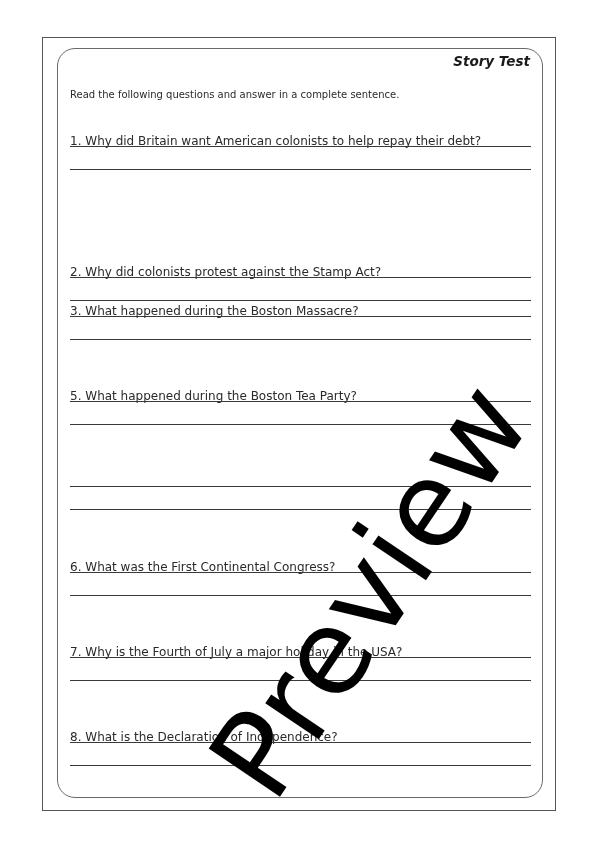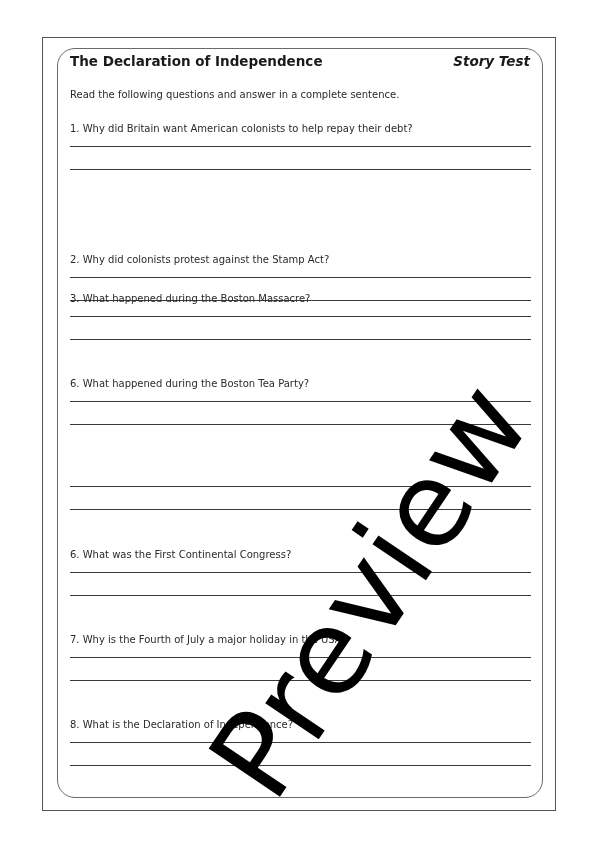--- a/index.html
+++ b/index.html
@@ -66,24 +66,25 @@
     }
     .question {
       position: absolute;
       left: 70px;
       width: 461px;
       height: 80px;
     }
     .question .q-text {
       position: absolute;
       left: 0;
-      top: 4px;
-      font-size: 10px;
+      top: 15px;
+      font-size: 12px;
       white-space: nowrap;
       color: #2a2a2a;
+      text-decoration: underline;
     }
     .question .answer-line {
       position: absolute;
       left: 0;
       width: 461px;
       height: 0;
       border-top: 1.3px solid #3a3a3a;
     }
     .question .answer-line.l1 { top: 27px; }
     .question .answer-line.l2 { top: 50px; }
@@ -103,21 +104,20 @@
       pointer-events: none;
     }
   </style>
 </head>
 <body>
 
 <div class="page-frame"></div>
 <div class="worksheet-box"></div>
 
 <div class="header">
-  <span class="title">The Declaration of Independence</span>
   <span class="subtitle">Story Test</span>
 </div>
 
 <div class="instructions">Read the following questions and answer in a complete sentence.</div>
 
 <div class="question" style="top:119px;">
   <span class="q-text">1. Why did Britain want American colonists to help repay their debt?</span>
   <div class="answer-line l1"></div>
   <div class="answer-line l2"></div>
 </div>
@@ -128,21 +128,21 @@
   <div class="answer-line l2"></div>
 </div>
 
 <div class="question" style="top:289px;">
   <span class="q-text">3. What happened during the Boston Massacre?</span>
   <div class="answer-line l1"></div>
   <div class="answer-line l2"></div>
 </div>
 
 <div class="question" style="top:374px;">
-  <span class="q-text">6. What happened during the Boston Tea Party?</span>
+  <span class="q-text">5. What happened during the Boston Tea Party?</span>
   <div class="answer-line l1"></div>
   <div class="answer-line l2"></div>
 </div>
 
 <div class="question" style="top:459px;">
   <div class="answer-line l1"></div>
   <div class="answer-line l2"></div>
 </div>
 
 <div class="question" style="top:545px;">

